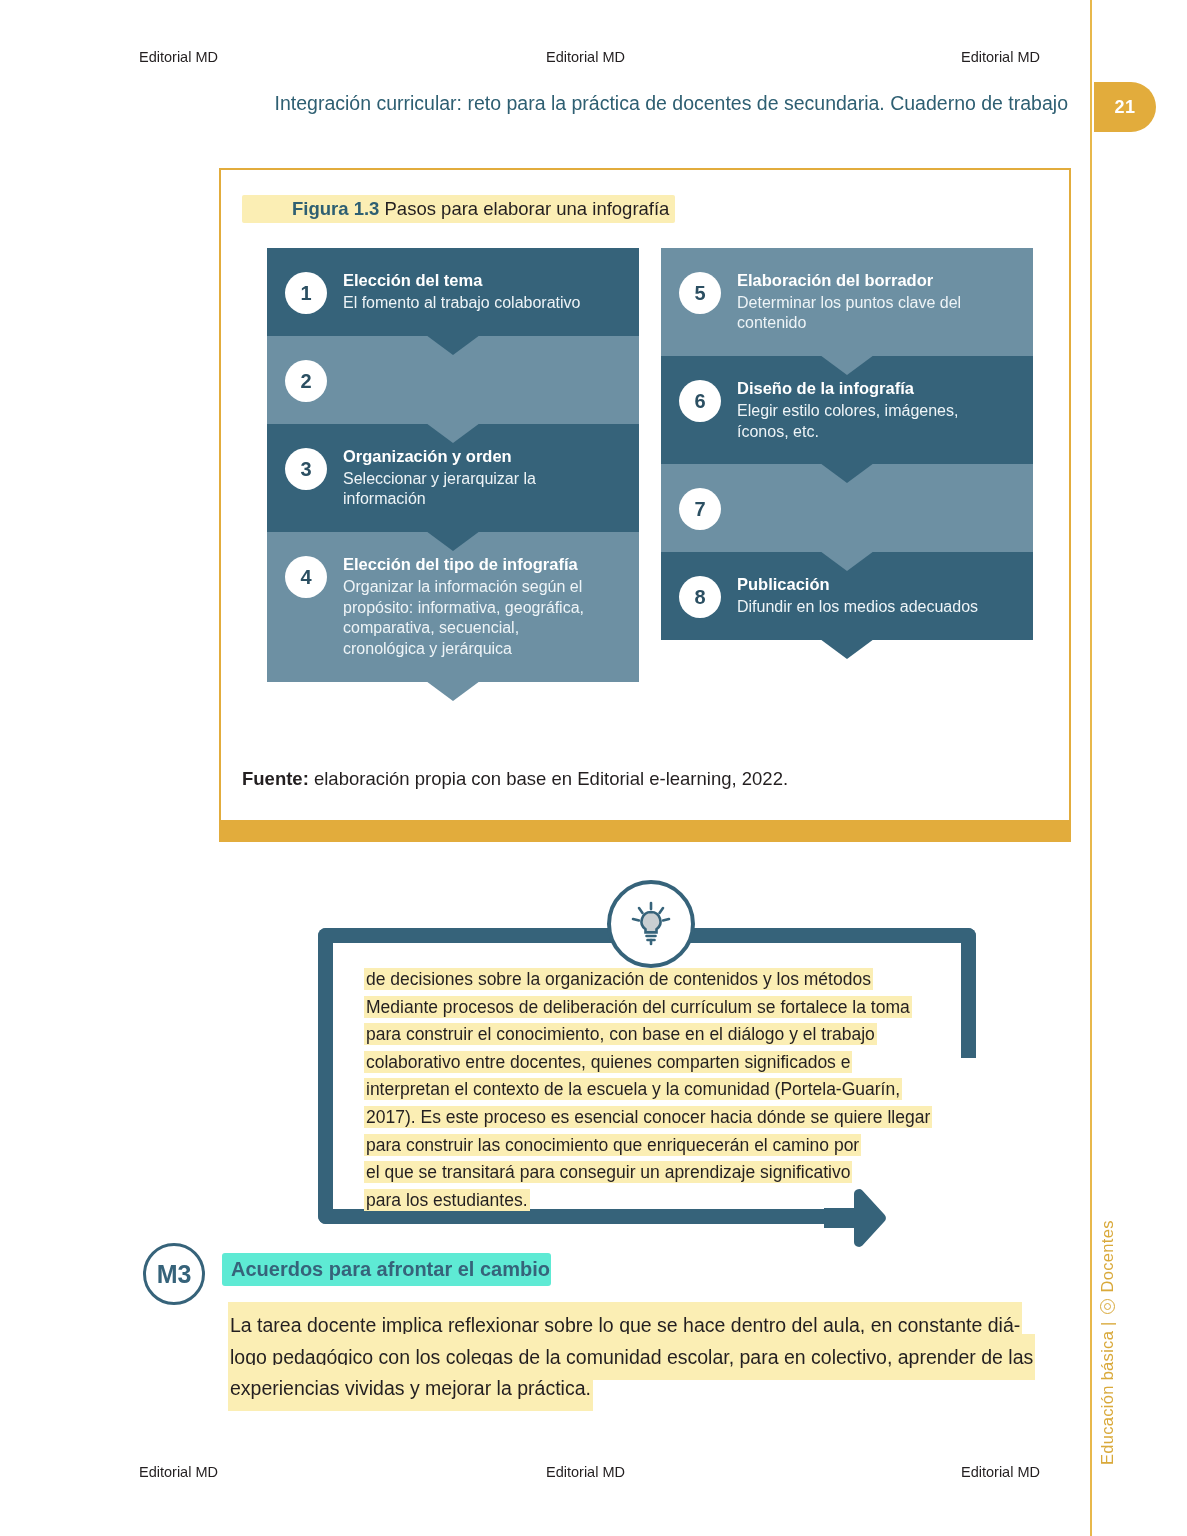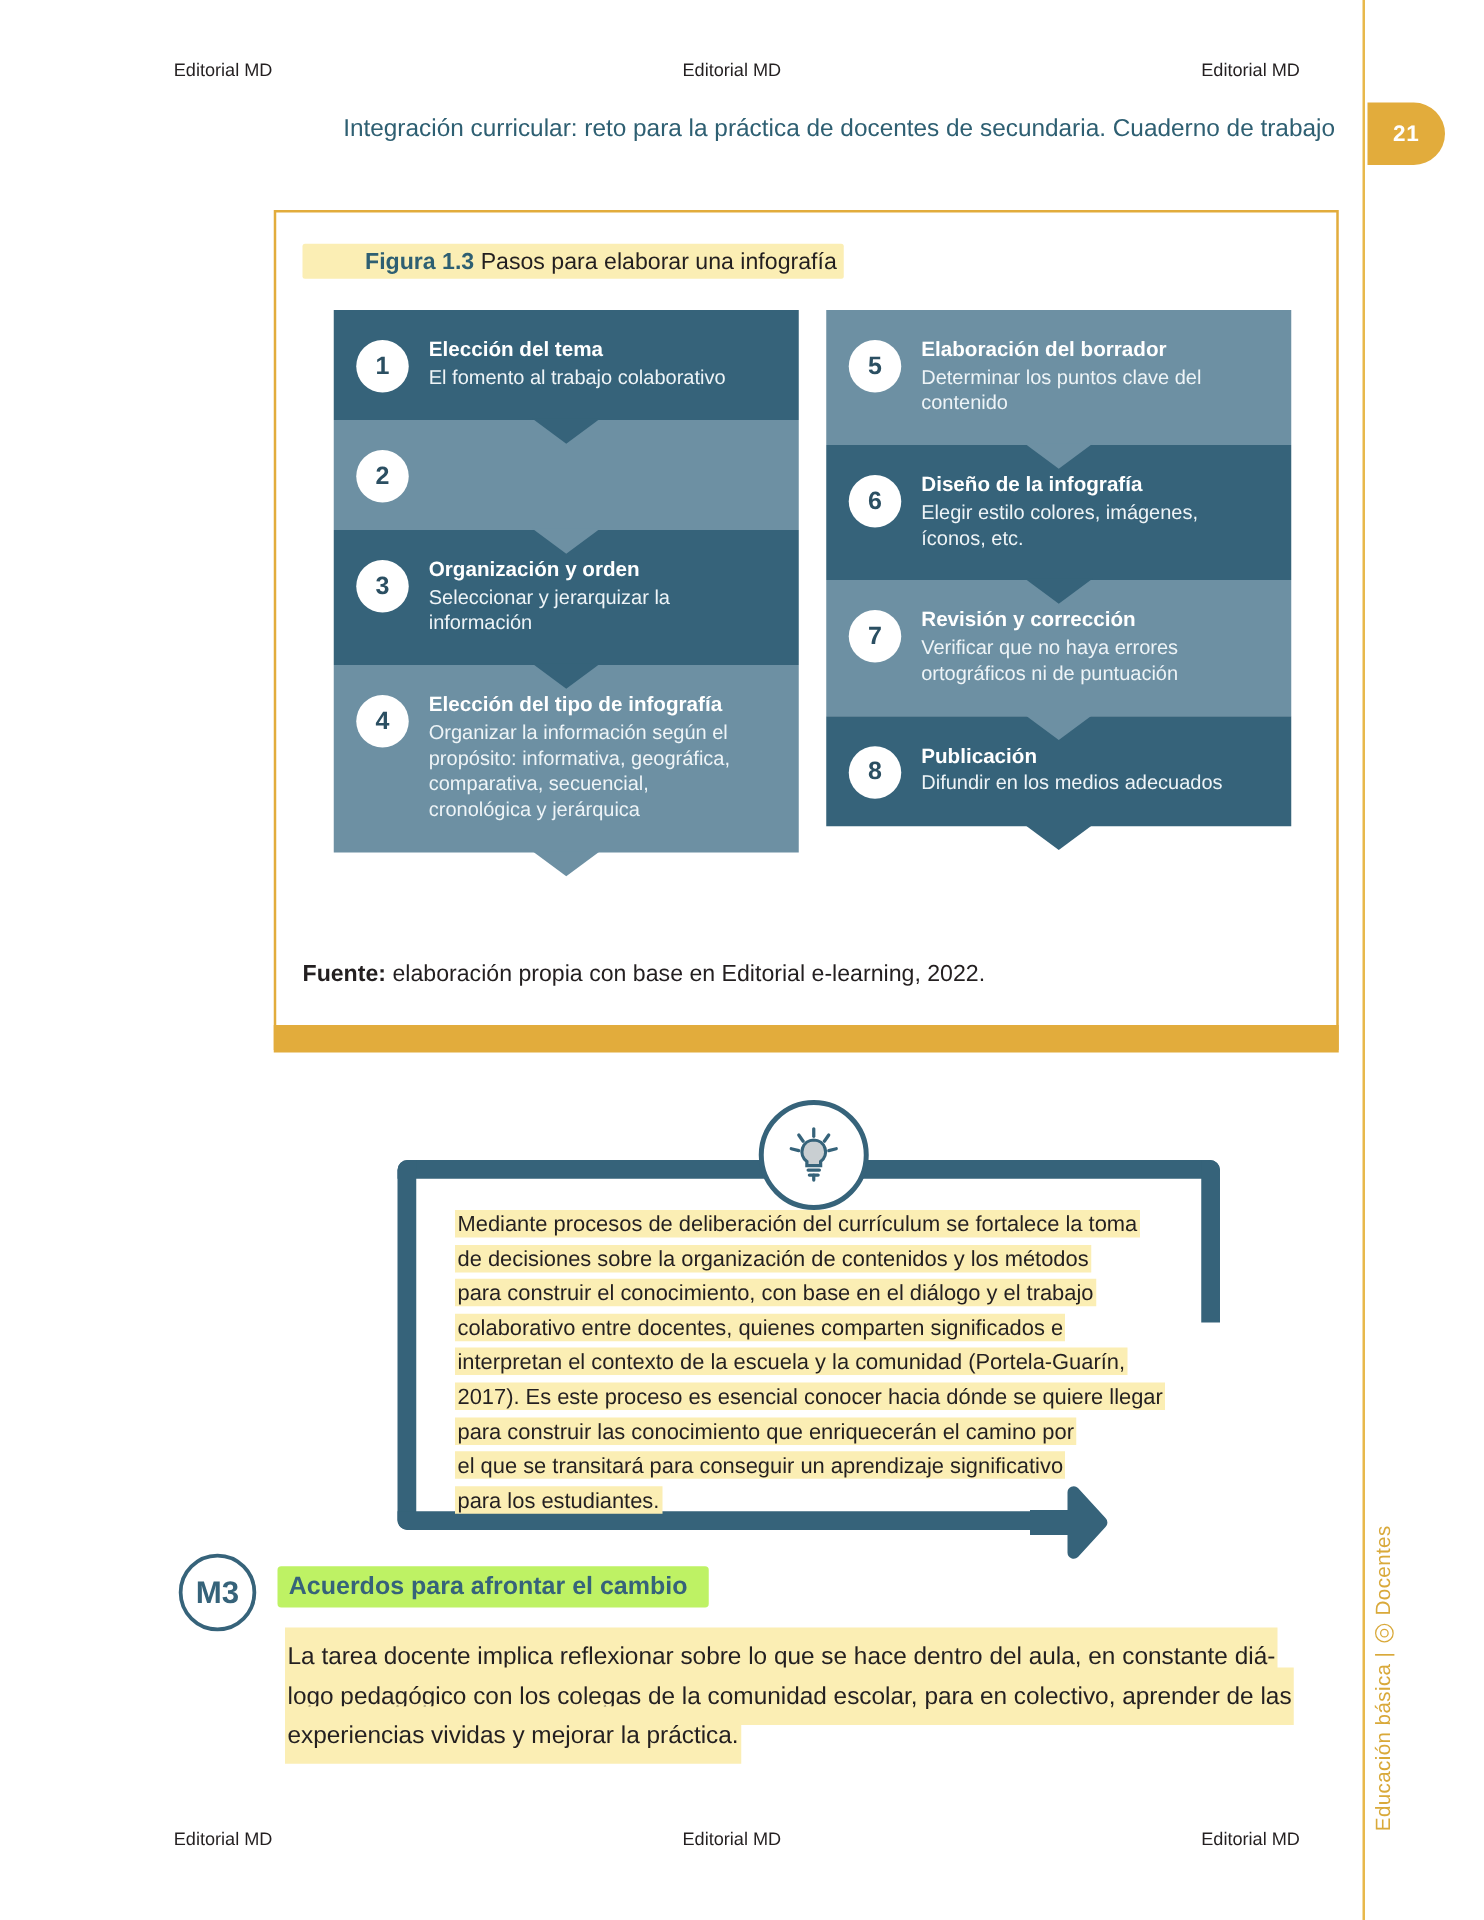--- a/index.html
+++ b/index.html
@@ -312,22 +312,22 @@
   }
   .m3-heading {
     position: absolute;
     left: 222px;
     top: 1258px;
     font-size: 20px;
     font-weight: bold;
     color: #36637a;
   }
   .m3-heading .hl {
-    background: #bef264;
-    padding: 5px 17px 6px 9px;
+    background: #5eead4;
+    padding: 5px 1px 6px 9px;
     border-radius: 3px;
   }
 
   .m3-para {
     position: absolute;
     left: 228px;
     top: 1310px;
     width: 848px;
     font-size: 19.5px;
     line-height: 1.62;
@@ -428,25 +428,20 @@
         <div class="step-body">
           <div class="step-title">Diseño de la infografía</div>
           <div class="step-desc">Elegir estilo colores, imágenes,
 íconos, etc.</div>
         </div>
         <div class="notch"></div>
       </div>
 
       <div class="step light">
         <div class="step-num">7</div>
-        <div class="step-body">
-          <div class="step-title">Revisión y corrección</div>
-          <div class="step-desc">Verificar que no haya errores
-ortográficos ni de puntuación</div>
-        </div>
         <div class="notch"></div>
       </div>
 
       <div class="step dark">
         <div class="step-num">8</div>
         <div class="step-body">
           <div class="step-title">Publicación</div>
           <div class="step-desc">Difundir en los medios adecuados</div>
         </div>
         <div class="notch"></div>
@@ -482,22 +477,22 @@
   <div class="frame-top"></div>
   <div class="frame-left"></div>
   <div class="frame-bottom"></div>
   <div class="frame-right"></div>
 
   <svg class="callout-arrow" viewBox="0 0 72 64">
     <path d="M8 24 h30 v-14 a5 5 0 0 1 8.4 -3.6 l22 24 a5 5 0 0 1 0 7.2 l-22 24 A5 5 0 0 1 38 58 v-14 h-30 z" fill="#36637a"></path>
   </svg>
 
   <div class="callout-text">
+    <span class="line"><span class="ln">de decisiones sobre la organización de contenidos y los métodos</span></span>
     <span class="line"><span class="ln">Mediante procesos de deliberación del currículum se fortalece la toma</span></span>
-    <span class="line"><span class="ln">de decisiones sobre la organización de contenidos y los métodos</span></span>
     <span class="line"><span class="ln">para construir el conocimiento, con base en el diálogo y el trabajo</span></span>
     <span class="line"><span class="ln">colaborativo entre docentes, quienes comparten significados e</span></span>
     <span class="line"><span class="ln">interpretan el contexto de la escuela y la comunidad (Portela-Guarín,</span></span>
     <span class="line"><span class="ln">2017). Es este proceso es esencial conocer hacia dónde se quiere llegar</span></span>
     <span class="line"><span class="ln">para construir las conocimiento que enriquecerán el camino por</span></span>
     <span class="line"><span class="ln">el que se transitará para conseguir un aprendizaje significativo</span></span>
     <span class="line"><span class="ln">para los estudiantes.</span></span>
   </div>
 </div>
 

